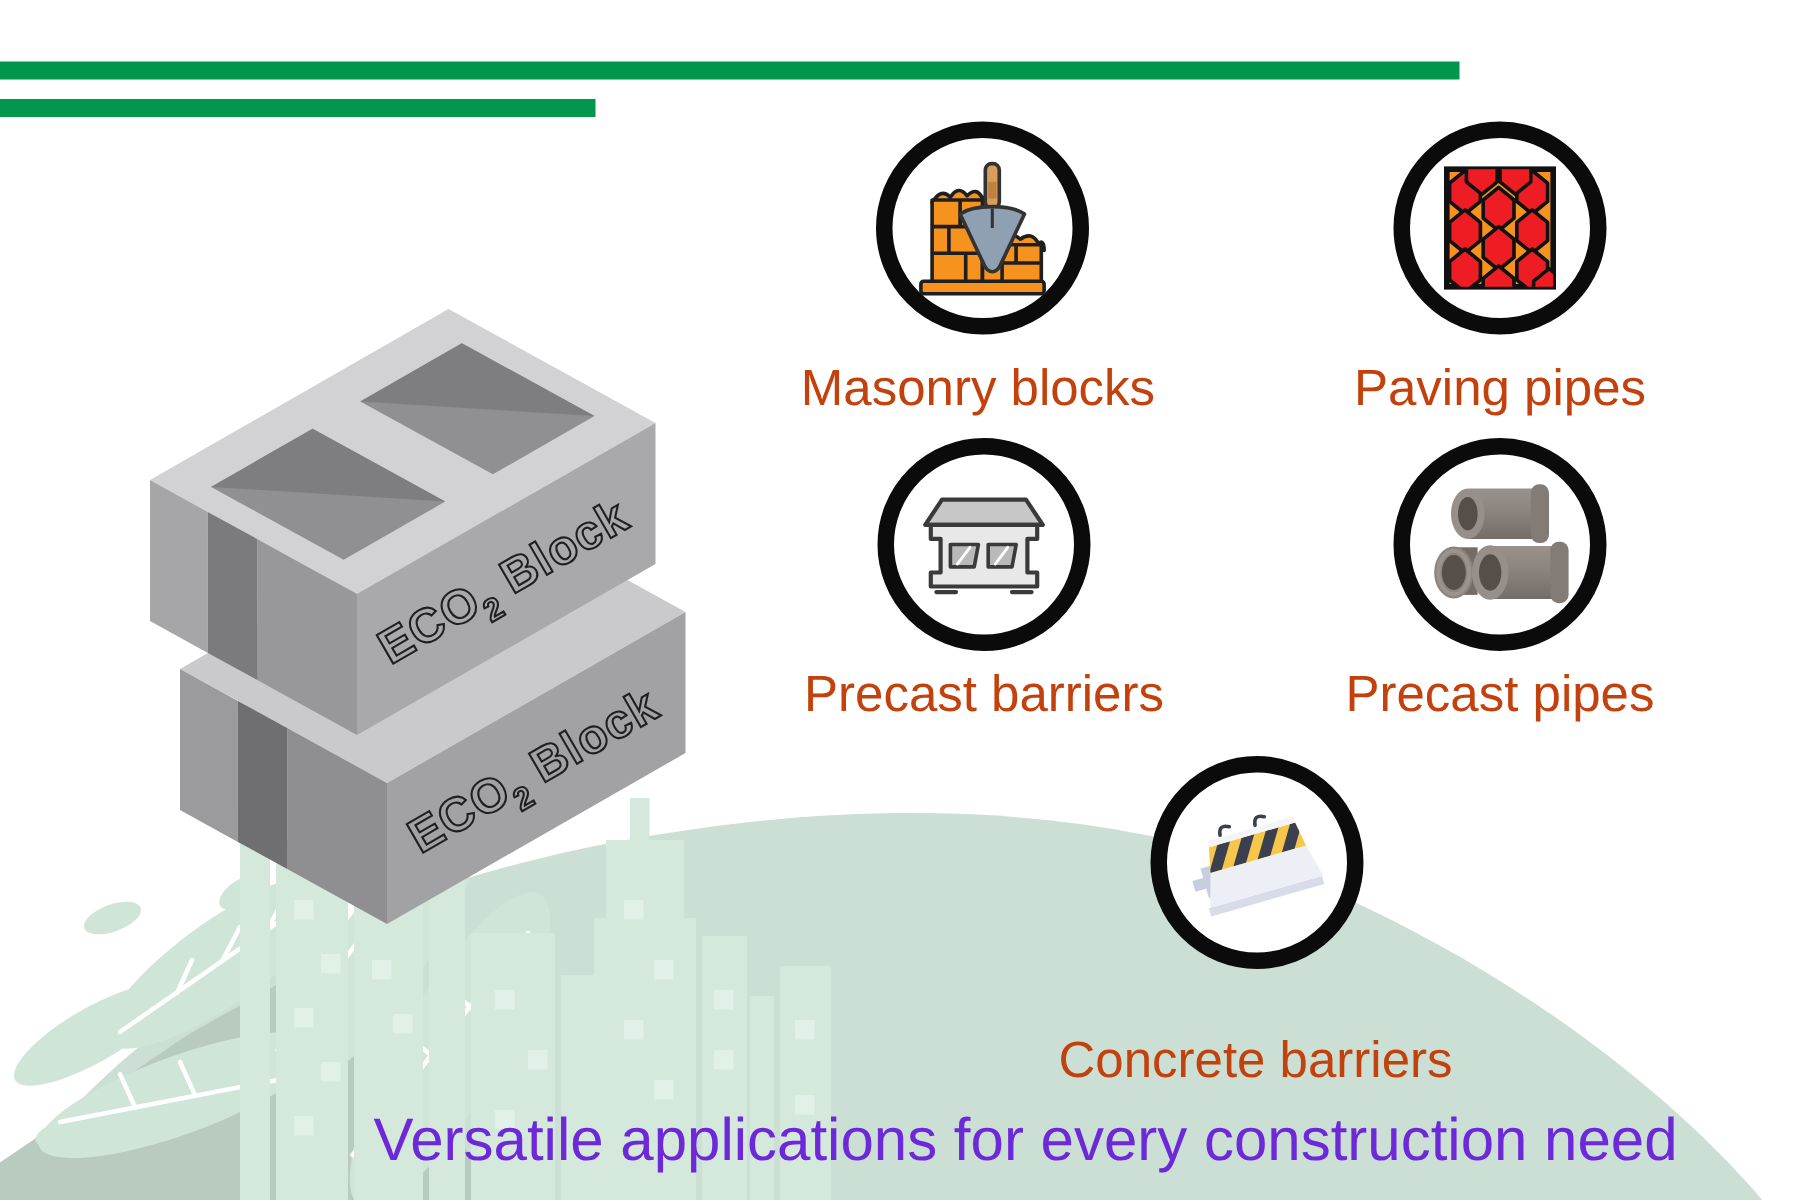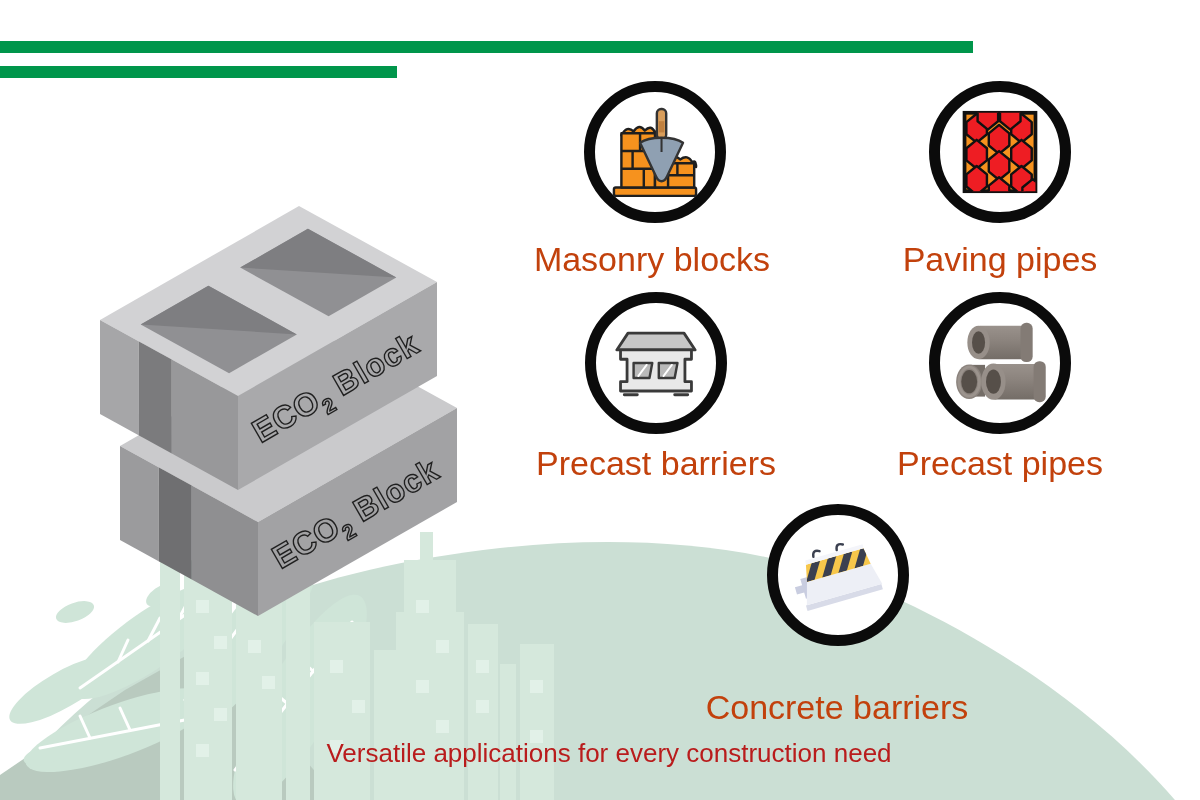--- a/index.html
+++ b/index.html
@@ -15,21 +15,21 @@
     position:absolute;width:120px;height:120px;border:11px solid #0B0B0B;border-radius:50%;
     background:#ffffff;display:flex;align-items:center;justify-content:center;
   }
   .app-circle svg{width:112px;height:112px;}
   .app-label{
     position:absolute;width:360px;text-align:center;font-size:34px;color:#c2410c;
     letter-spacing:0px;white-space:nowrap;
   }
   .tagline{
     position:absolute;left:249px;top:738px;width:720px;text-align:center;
-    font-size:26px;color:#b91c1c;white-space:nowrap;
+    font-size:40px;color:#6d28d9;white-space:nowrap;
   }
 </style>
 </head>
 <body>
 
 <div class="canvas">
 
   <svg class="scene" viewBox="0 0 1200 800" aria-hidden="true">
 
     <path d="M -20 830 C 80 660 260 575 500 548 C 640 533 780 545 900 600 C 1000 646 1110 720 1185 812 L 1185 830 Z" fill="#CBDFD4"></path>

